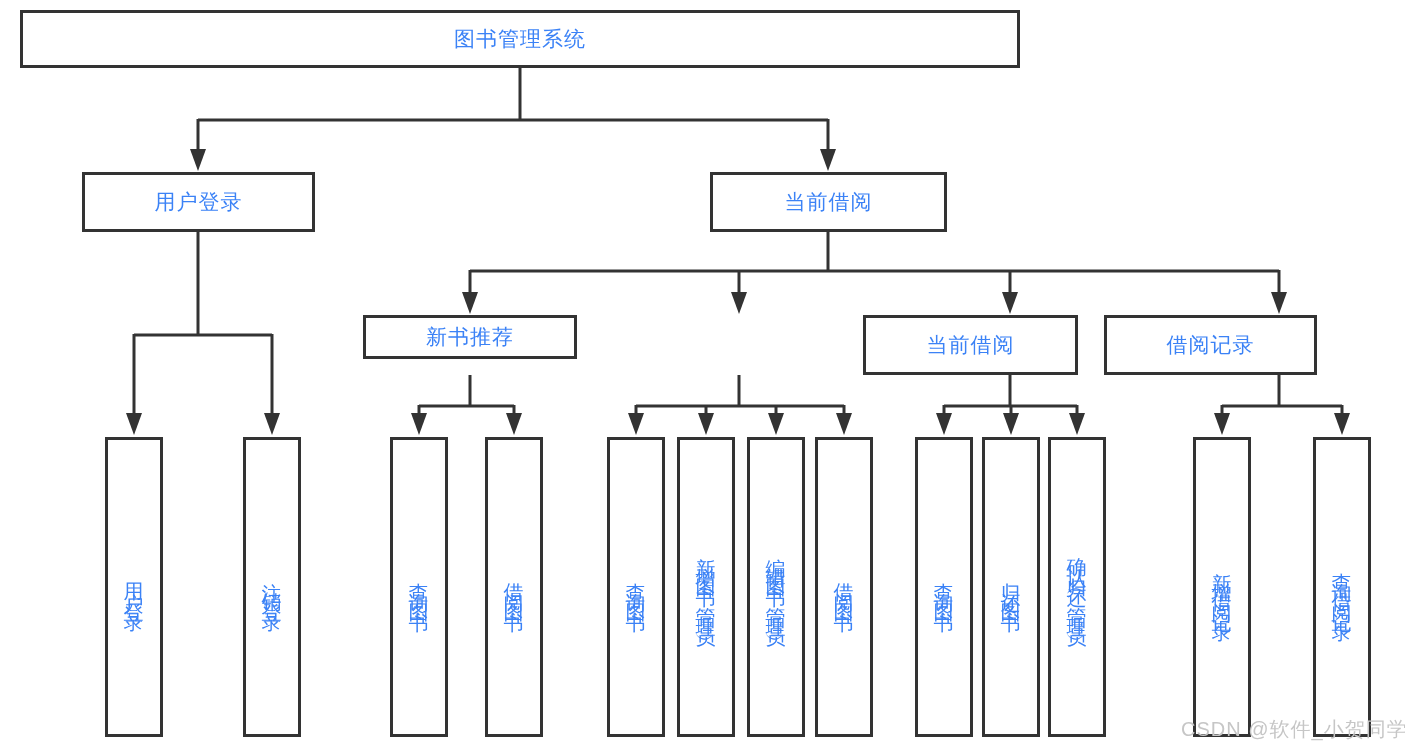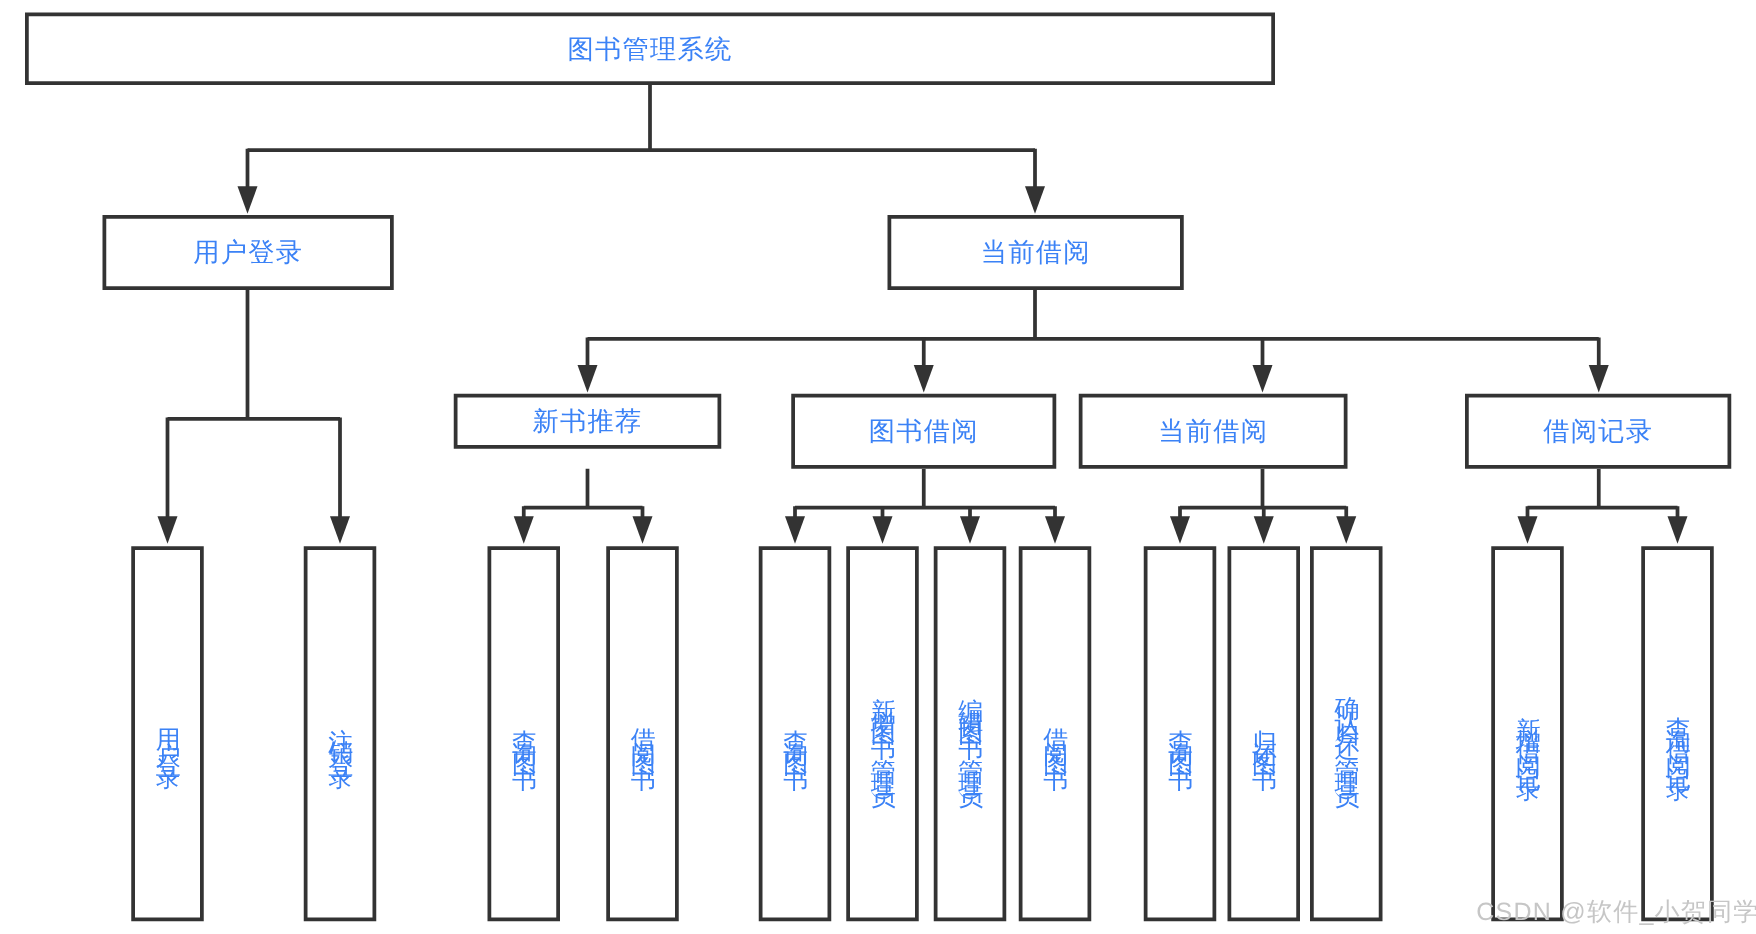--- a/index.html
+++ b/index.html
@@ -122,27 +122,24 @@
   <div class="box h" style="left:82px; top:172px; width:233px; height:60px;">
     <span>用户登录</span>
   </div>
   <div class="box h" style="left:710px; top:172px; width:237px; height:60px;">
     <span>当前借阅</span>
   </div>
 
   <div class="box h" style="left:363px; top:315px; width:214px; height:44px;font-family:Liberation Mono, monospace;">
     <span>新书推荐</span>
   </div>
-  <div class="box h" style="left:633px; top:315px; width:212px; height:60px;">
-    <span>图书借阅</span>
-  </div>
   <div class="box h" style="left:863px; top:315px; width:215px; height:60px;">
     <span>当前借阅</span>
   </div>
-  <div class="box h" style="left:1172px; top:315px; width:213px; height:60px;">
+  <div class="box h" style="left:1104px; top:315px; width:213px; height:60px;">
     <span>借阅记录</span>
   </div>
 
   <div class="box v" style="left:105px; top:437px; width:58px; height:300px;">
     <span>用户登录</span>
   </div>
   <div class="box v" style="left:243px; top:437px; width:58px; height:300px;">
     <span>注销登录</span>
   </div>
   <div class="box v" style="left:390px; top:437px; width:58px; height:300px;">

